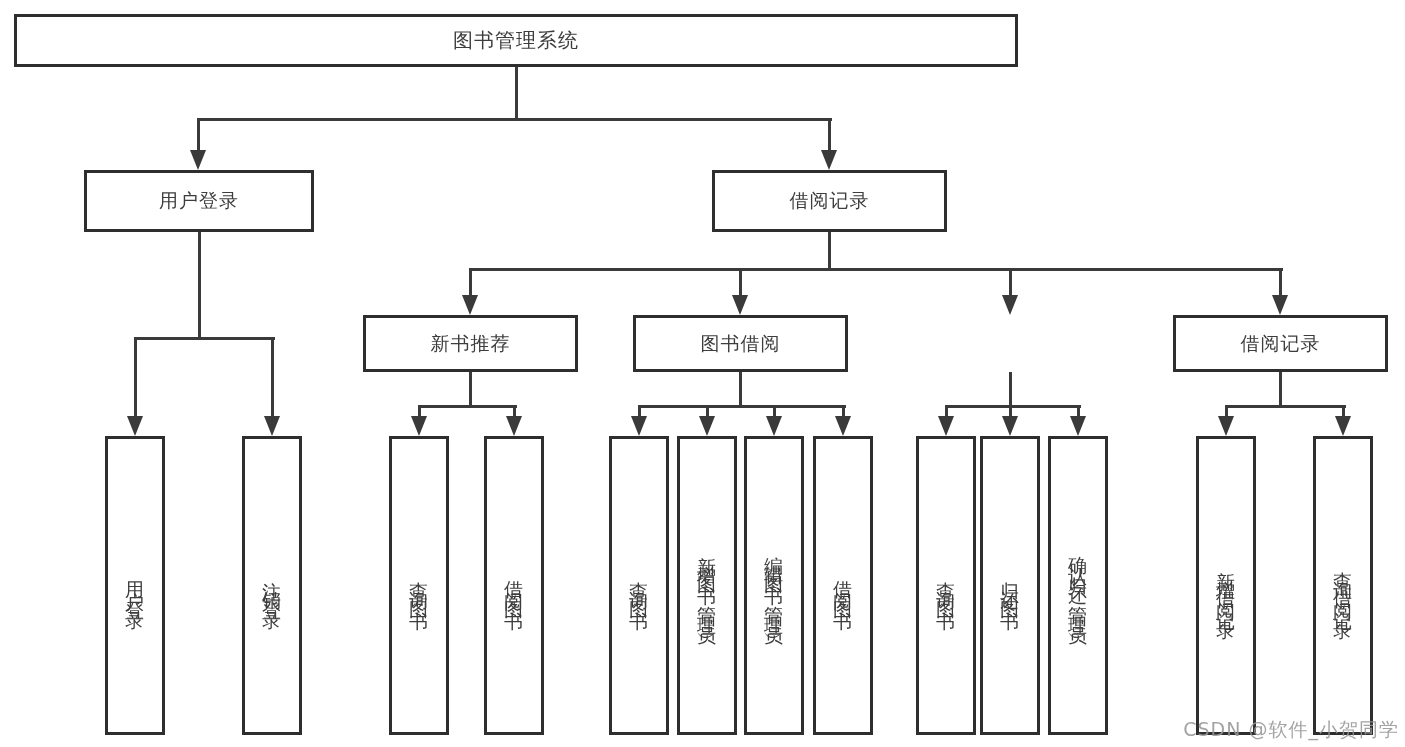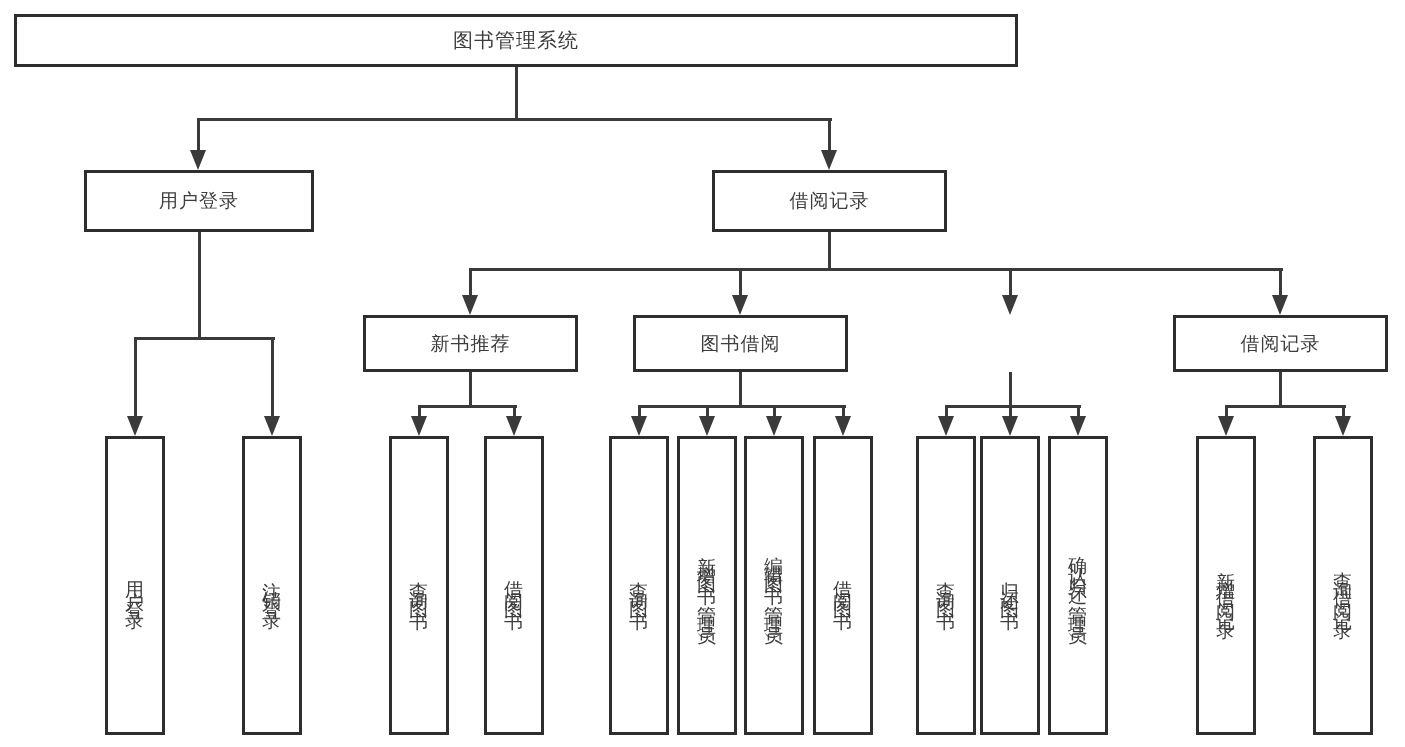--- a/index.html
+++ b/index.html
@@ -96,20 +96,21 @@
     <span class="vlabel">确认归还（管理员）</span>
   </div>
 
   <div class="vbox" style="left:1196px;top:436px;width:60px;height:299px">
     <span class="vlabel">新增借阅记录</span>
   </div>
   <div class="vbox" style="left:1313px;top:436px;width:60px;height:299px">
     <span class="vlabel">查询借阅记录</span>
   </div>
 
+  <div class="watermark">CSDN @软件_小贺同学</div>
 <div class="vline" style="left: 514.5px; top: 67px; height: 53px;"></div>
     <div class="vline" style="left: 197.5px; top: 232px; height: 107px;"></div>
     <div class="vline" style="left: 827.5px; top: 232px; height: 38px;"></div>
     <div class="vline" style="left: 468.5px; top: 372px; height: 35px;"></div>
     <div class="vline" style="left: 738.5px; top: 372px; height: 35px;"></div>
     <div class="vline" style="left: 1008.5px; top: 372px; height: 35px;"></div>
     <div class="vline" style="left: 1278.5px; top: 372px; height: 35px;"></div>
     <div class="hline" style="left: 198px; top: 118px; width: 634px;"></div>
     <div class="hline" style="left: 135px; top: 337px; width: 140px;"></div>
     <div class="hline" style="left: 470px; top: 268px; width: 813px;"></div>

